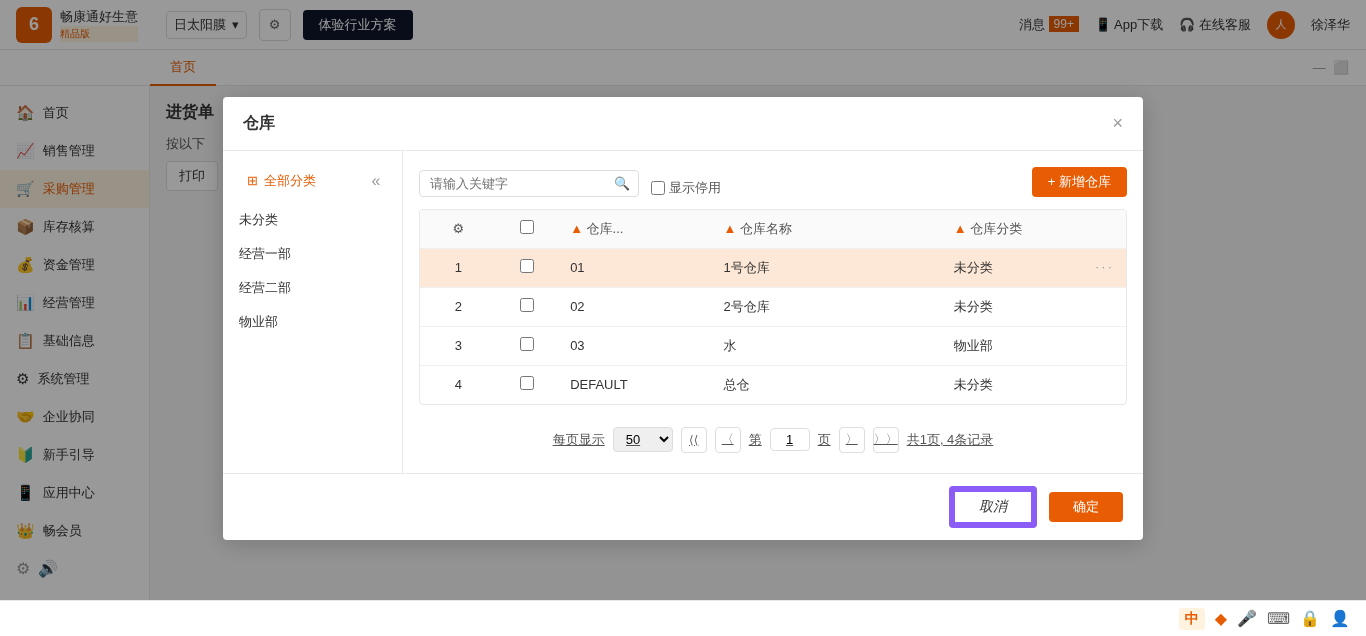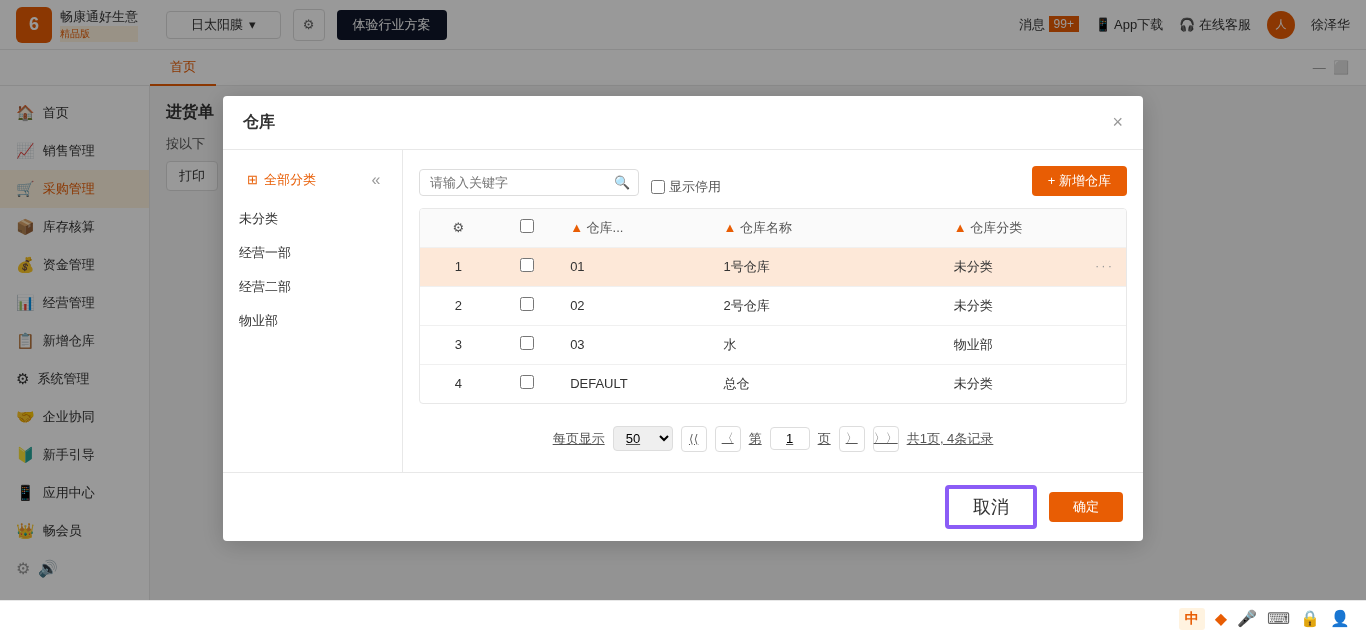--- a/index.html
+++ b/index.html
@@ -40,21 +40,21 @@
       display: flex;
       align-items: center;
       gap: 12px;
     }
     .company-select {
       display: flex;
       align-items: center;
       gap: 6px;
       border: 1px solid #ddd;
       border-radius: 4px;
-      padding: 4px 24px;
+      padding: 4px 7px;
       cursor: pointer;
       font-size: 13px;
       color: #333;
     }
     .gear-btn {
       width: 32px;
       height: 32px;
       border: 1px solid #ddd;
       border-radius: 4px;
       display: flex;
@@ -304,26 +304,27 @@
     .modal-footer {
       border-top: 1px solid #e8e8e8;
       padding: 12px 20px;
       display: flex;
       align-items: center;
       justify-content: flex-end;
       gap: 12px;
     }
     .btn-cancel {
       padding: 6px 24px;
-      border: 4px solid #8b5cf6;
+      border: 6px solid #8b5cf6;
       border-radius: 4px;
       background: #fff;
       cursor: pointer;
-      font-size: 18px;
+      font-size: 14px;
       color: #333;
+      font-style: italic;
     }
     .btn-confirm {
       padding: 6px 24px;
       border: none;
       border-radius: 4px;
       background: #e85d04;
       color: white;
       cursor: pointer;
       font-size: 13px;
     }
@@ -419,21 +420,21 @@
     <div class="sidebar-item">
       <span class="sidebar-icon">💰</span>
       <span>资金管理</span>
     </div>
     <div class="sidebar-item">
       <span class="sidebar-icon">📊</span>
       <span>经营管理</span>
     </div>
     <div class="sidebar-item">
       <span class="sidebar-icon">📋</span>
-      <span>新增仓库</span>
+      <span>基础信息</span>
     </div>
     <div class="sidebar-item">
       <span class="sidebar-icon">⚙</span>
       <span>系统管理</span>
     </div>
     <div class="sidebar-item">
       <span class="sidebar-icon">🤝</span>
       <span>企业协同</span>
     </div>
     <div class="sidebar-item">

